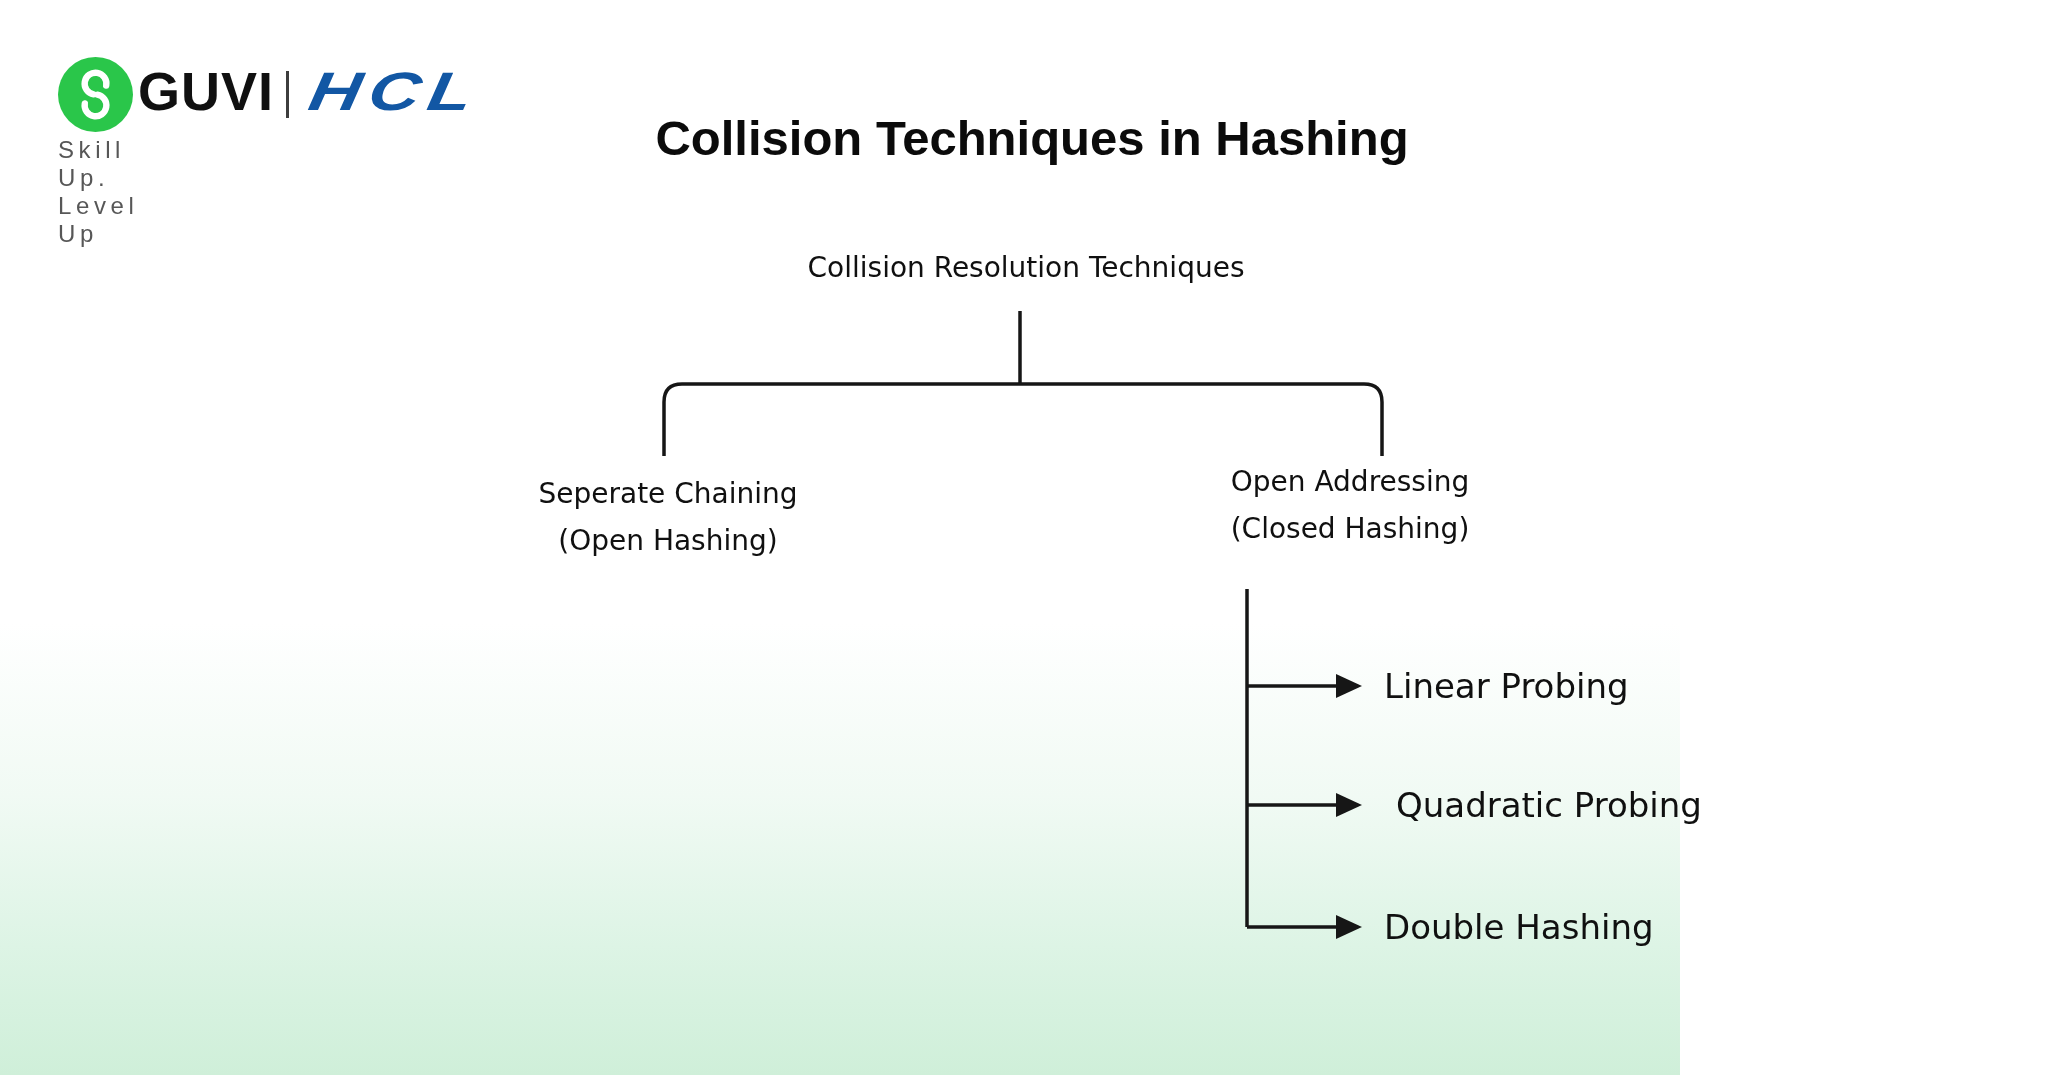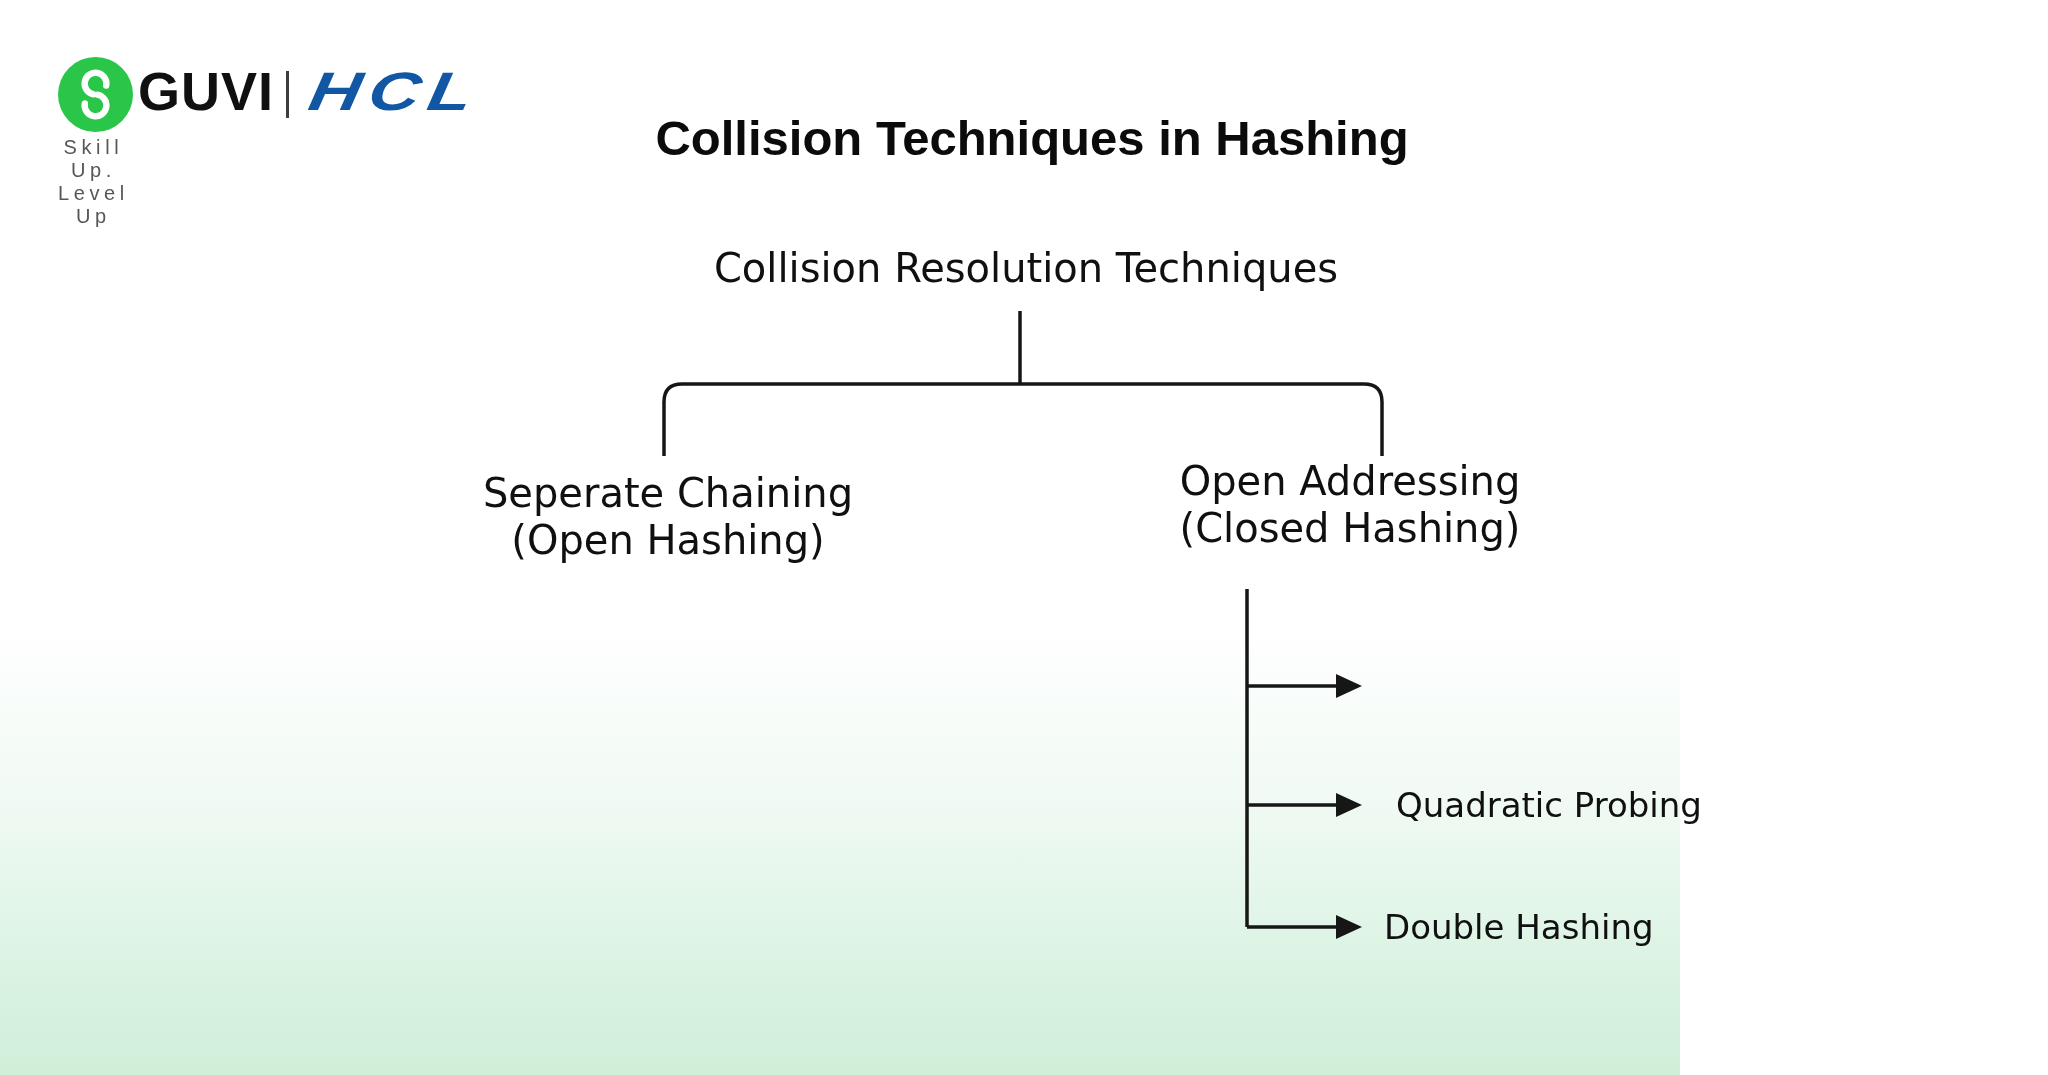--- a/index.html
+++ b/index.html
@@ -38,23 +38,22 @@
     position: absolute; left: 310px; top: 60px;
     font-family: "Liberation Sans", sans-serif;
     font-size: 54px; font-weight: 700; font-style: italic;
     color: #1257A4; letter-spacing: 6px;
     transform: scaleX(1.32) skewX(-8deg);
     transform-origin: left center;
   }
   .tagline {
     position: absolute; left: 58px; top: 136px;
     font-family: "Liberation Sans", sans-serif;
-    font-size: 20px; font-weight: 400; color: #575757;
+    font-size: 24px; font-weight: 400; color: #575757;
     letter-spacing: 4.6px;
-    text-align: center;
   }
 
   
   .title {
     position: absolute; left: 1032px; top: 110px;
     transform: translateX(-50%);
     white-space: nowrap;
     font-family: "Liberation Sans", sans-serif;
     font-size: 49px; font-weight: 700; color: #0b0b0b;
     letter-spacing: 0px;
@@ -64,21 +63,21 @@
   
   svg.connectors {
     position: absolute; left: 0; top: 0;
     width: 2048px; height: 1075px;
   }
 
   
   .node {
     position: absolute; transform: translateX(-50%);
     text-align: center; white-space: nowrap;
-    font-size: 40px; font-weight: 400; color: #101010;
+    font-size: 28px; font-weight: 400; color: #101010;
     line-height: 47px;
   }
   .node-root   { left: 1026px; top: 248px; line-height: 40px; }
   .node-left   { left: 668px;  top: 470px; }
   .node-right  { left: 1350px; top: 458px; }
 
   .leaf {
     position: absolute; left: 1384px;
     white-space: nowrap;
     font-size: 34px; font-weight: 400; color: #101010;
@@ -132,16 +131,17 @@
   <div class="node node-right">
     <div>Open Addressing</div>
     <div>(Closed Hashing)</div>
   </div>
 
   <div class="node node-left">
     <div>Seperate Chaining</div>
     <div>(Open Hashing)</div>
   </div>
 
+  <div class="leaf leaf-0">Linear Probing</div>
   <div class="leaf leaf-1">Quadratic Probing</div>
   <div class="leaf leaf-2">Double Hashing</div>
 
 </div>
 
 </body></html>

